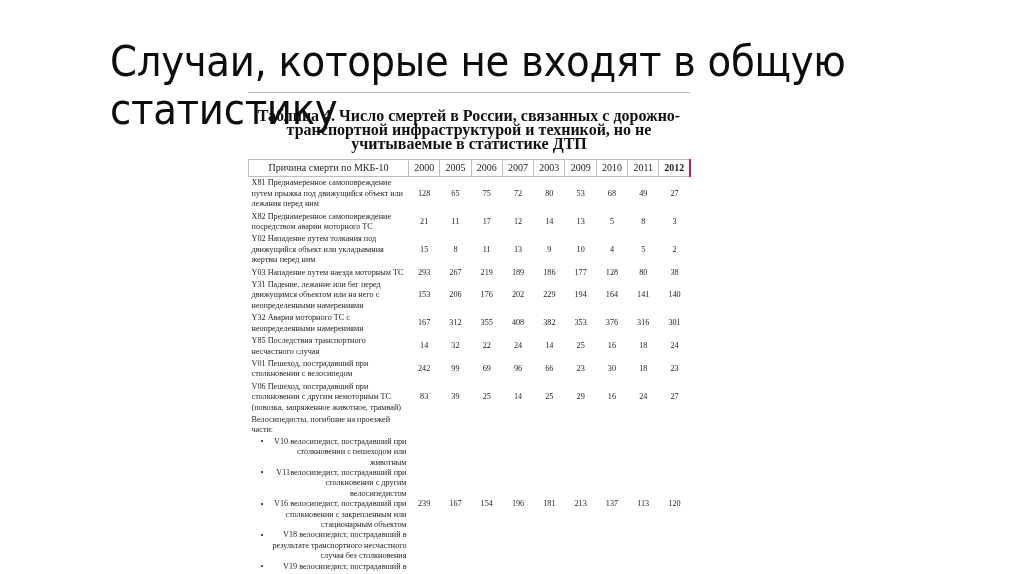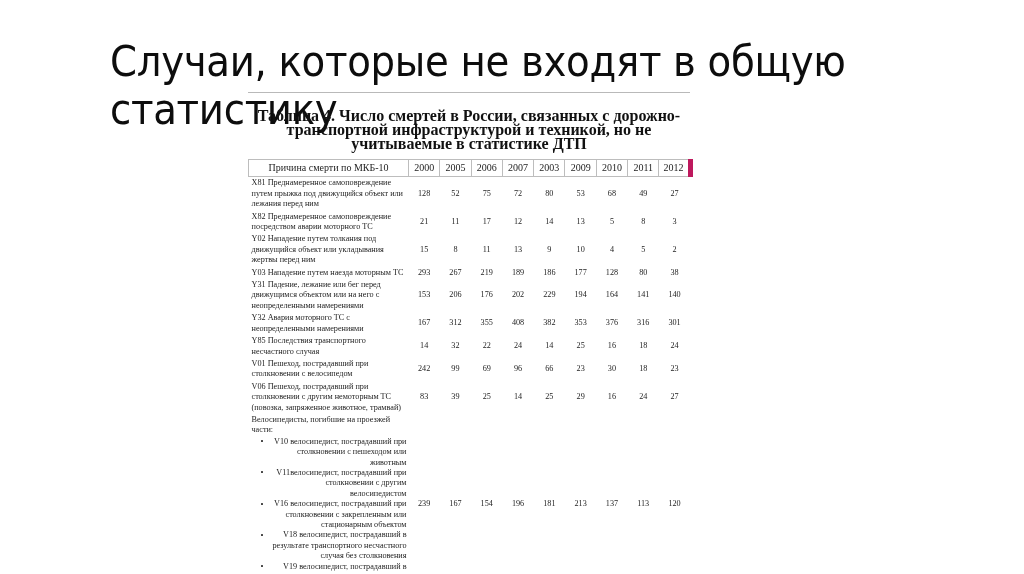--- a/index.html
+++ b/index.html
@@ -77,21 +77,22 @@
     padding: 3px 2px;
     text-align: center;
     vertical-align: middle;
     background: #ffffff;
   }
   thead th.h-label {
     border-left: 1px solid #bdbdbd;
     text-align: center;
   }
   thead th.h-last {
-    border-right: 5px solid #be185d;
+    border-right: 2px solid #be185d;
+    font-weight: bold;
   }
 
   tbody td {
     border: 0;
     padding: 0 2px;
     vertical-align: middle;
   }
   tbody td.cell-label {
     text-align: left;
     padding-left: 3px;
@@ -164,21 +165,21 @@
         <th>2009</th>
         <th>2010</th>
         <th>2011</th>
         <th class="h-last">2012</th>
       </tr>
     </thead>
     <tbody id="table-body">
         <tr>
           <td class="cell-label">X81 Преднамеренное самоповреждение путем прыжка под движущийся объект или лежания перед ним</td>
           <td class="cell-num">128</td>
-          <td class="cell-num">52</td>
+          <td class="cell-num">65</td>
           <td class="cell-num">75</td>
           <td class="cell-num">72</td>
           <td class="cell-num">80</td>
           <td class="cell-num">53</td>
           <td class="cell-num">68</td>
           <td class="cell-num">49</td>
           <td class="cell-num">27</td>
         </tr>
         <tr>
           <td class="cell-label">X82 Преднамеренное самоповреждение посредством аварии моторного ТС</td>

